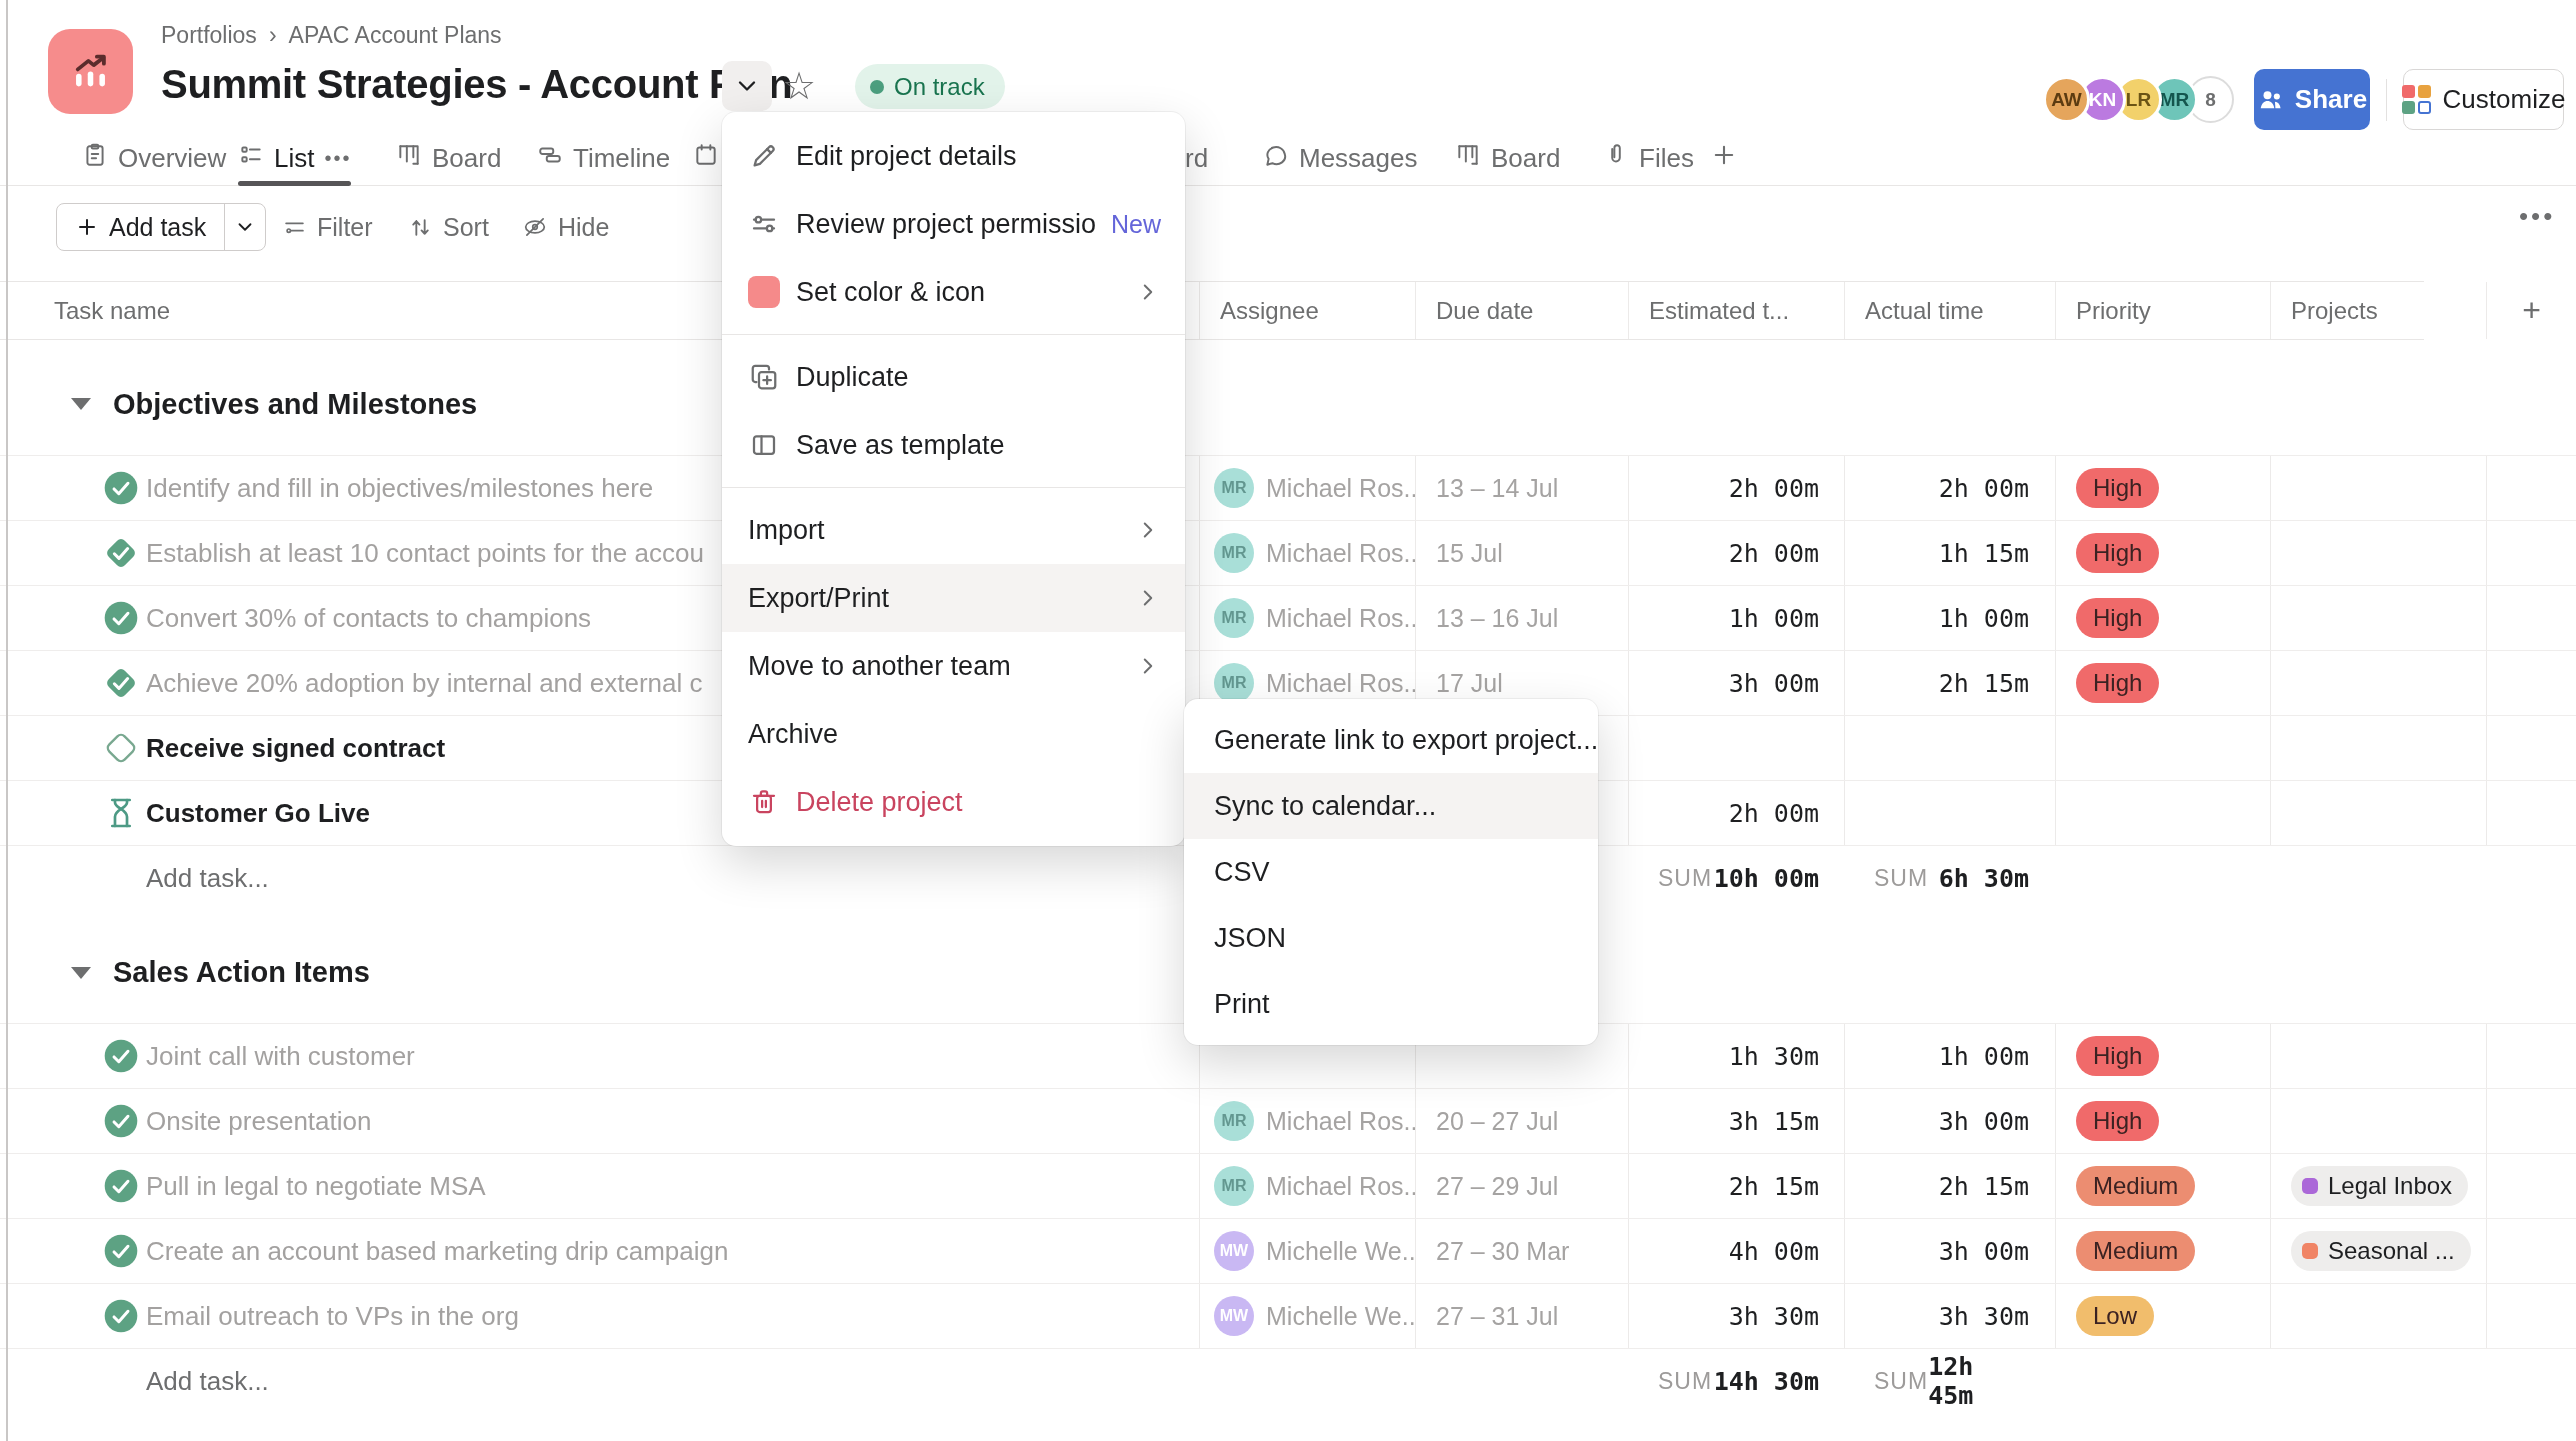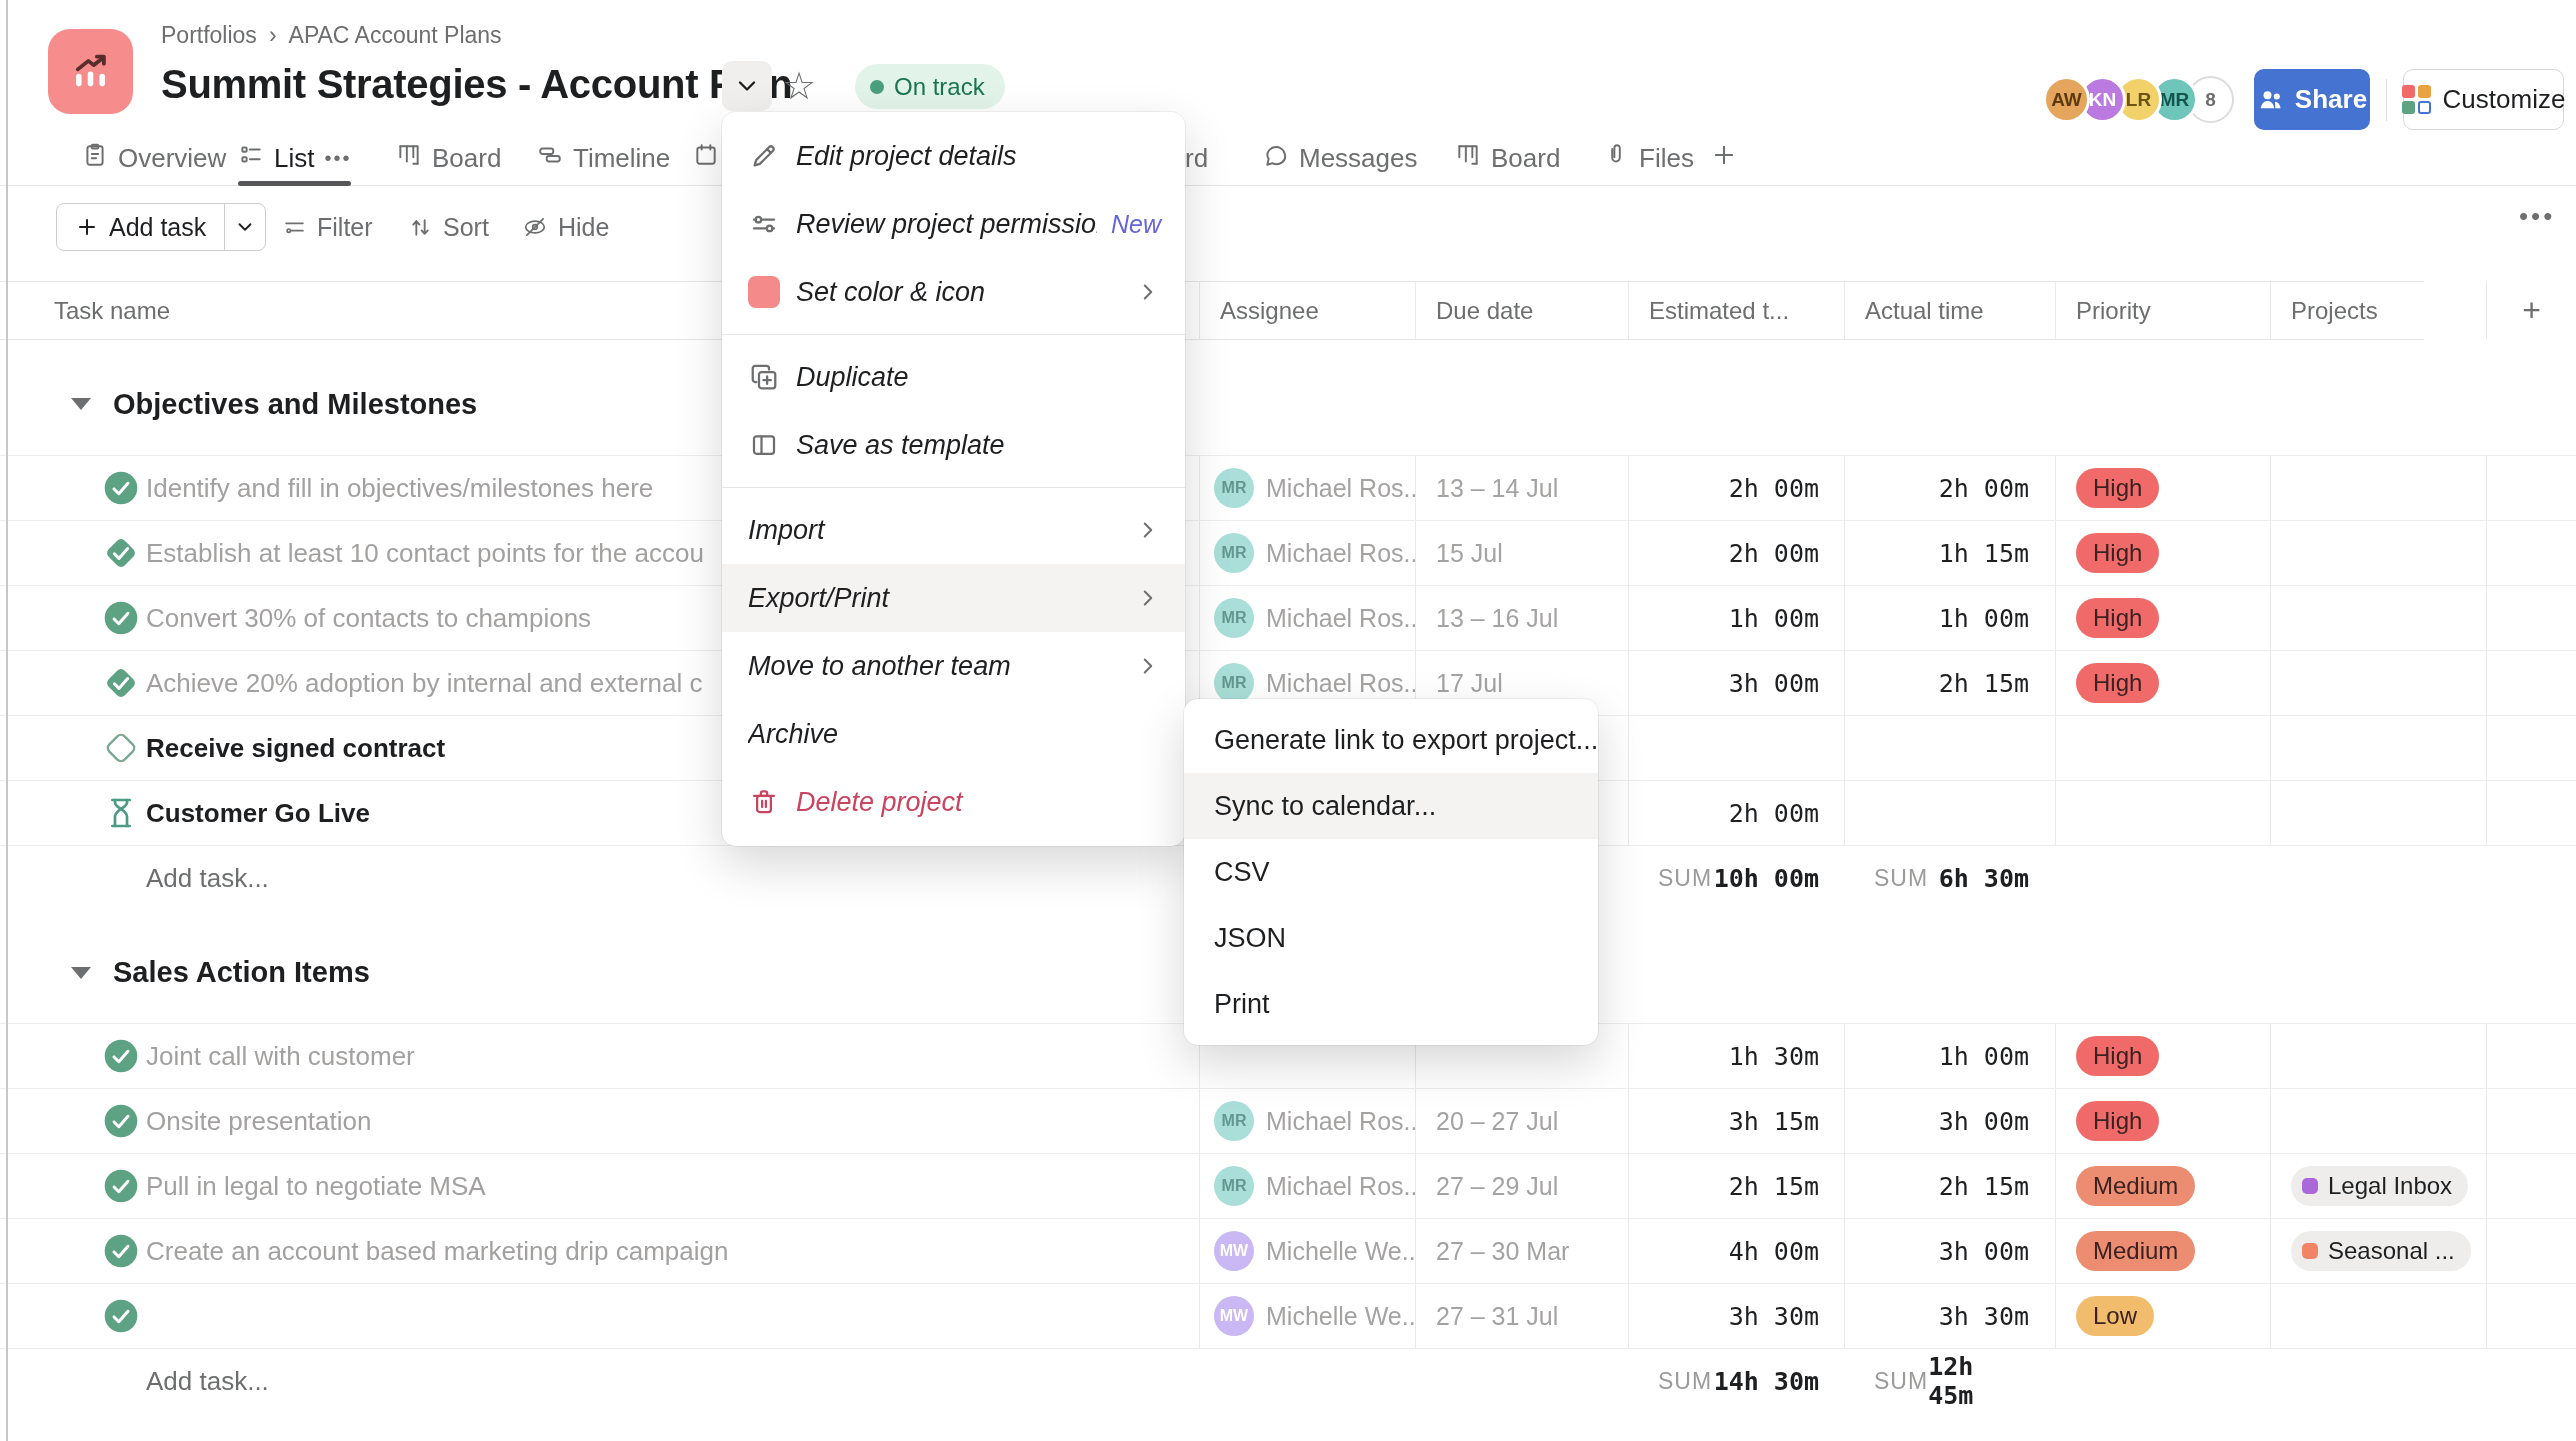--- a/index.html
+++ b/index.html
@@ -67,21 +67,21 @@
   .pri-badge{margin-left:20px;height:40px;border-radius:20px;display:inline-flex;align-items:center;padding:0 17px;font-size:24px;color:#3b2222;}
   .proj-pill{margin-left:20px;height:40px;border-radius:20px;background:#eeedec;display:inline-flex;align-items:center;gap:10px;padding:0 16px 0 11px;font-size:24px;color:#1e1f21;white-space:nowrap;cursor:pointer;}
   .proj-dot{width:16px;height:16px;border-radius:5px;flex:none;}
   .addrow{position:relative;height:64px;}
   .addtask-link{position:absolute;left:146px;top:0;height:100%;display:flex;align-items:center;font-size:26px;color:#6d6e6f;cursor:pointer;}
   .sumcell{position:absolute;top:0;height:100%;display:flex;align-items:center;justify-content:space-between;padding:0 26px 0 30px;box-sizing:border-box;}
   .sum-label{font-size:23px;color:#9d9b9a;letter-spacing:1px;}
   .sum-val{font-size:25px;font-family:"DejaVu Sans Mono",monospace;font-weight:700;color:#1e1f21;}
   
   .menu{position:absolute;left:722px;top:112px;width:463px;border-radius:14px;background:#fff;z-index:40;
-        box-shadow:0 0 0 1px rgba(0,0,0,0.05),0 18px 48px rgba(0,0,0,0.16);padding:10px 0;box-sizing:border-box;font-style:italic;}
+        box-shadow:0 0 0 1px rgba(0,0,0,0.05),0 18px 48px rgba(0,0,0,0.16);padding:10px 0;box-sizing:border-box;}
   .menu-item{height:68px;display:flex;align-items:center;padding:0 24px 0 26px;font-size:27px;color:#1e1f21;cursor:pointer;}
   .menu-item.hl{background:#f5f3f2;}
   .menu-item.danger{color:#c9445f;}
   .mi-icon{width:32px;height:32px;margin-right:16px;flex:none;display:flex;align-items:center;justify-content:center;}
   .mi-label{flex:1;white-space:nowrap;overflow:hidden;}
   .mi-badge{font-size:25px;color:#6465d9;margin-left:14px;}
   .mi-chev{flex:none;margin-left:14px;display:flex;}
   .menu-div{height:1px;background:#e8e6e5;margin:8px 0;}
   .swatch{width:32px;height:32px;border-radius:8px;background:#f58a8a;}
   
@@ -537,20 +537,21 @@
             <span>Seasonal ...</span>
           </span>
         </div>
         <div class="cell c-plus"></div>
       </div>
       <div class="trow">
         <span class="ticon"><svg width="38" height="38" viewBox="0 0 24 24">
             <circle cx="12" cy="12" r="10.3" fill="#5da283"></circle>
             <path d="M7.6 12.6l3 3 5.8-6.6" fill="none" stroke="#fff" stroke-width="1.9" stroke-linecap="round" stroke-linejoin="round"></path>
           </svg></span>
+        <span class="ttitle done">Email outreach to VPs in the org</span>
         <div class="cell c-assignee">
           <span class="asg-av" style="background: rgb(201, 184, 243); color: rgb(255, 255, 255);">MW</span>
           <span class="asg-name">Michelle We...</span>
         </div>
         <div class="cell c-due">
           <span class="due-txt">27 – 31 Jul</span>
         </div>
         <div class="cell c-est">
           <span class="time-val">3h 30m</span>
         </div>

